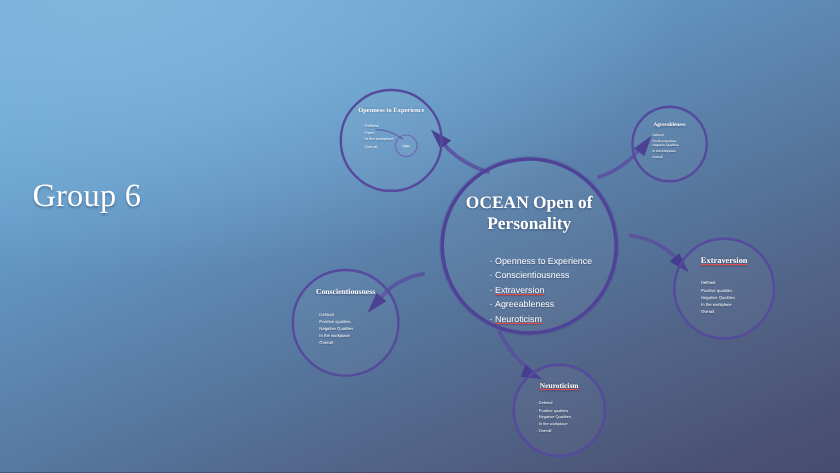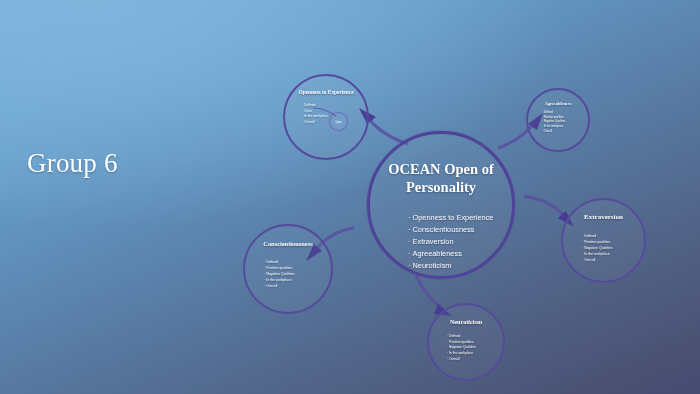--- a/index.html
+++ b/index.html
@@ -105,20 +105,21 @@
     line-height: 1.72;
     text-shadow: 0 0.5px 1px rgba(20,30,60,0.45);
   }
   .node-list li::before {
     content: "\00B7\00A0";
   }
 
   
   .sp {
     position: relative;
+    text-decoration: underline;
     text-decoration-color: #e04b4b;
     text-decoration-thickness: 0.8px;
     text-underline-offset: 1px;
   }
 
   
   .mini-frame {
     position: absolute;
     border-radius: 50%;
     border: 1px solid rgba(110,98,180,0.85);

